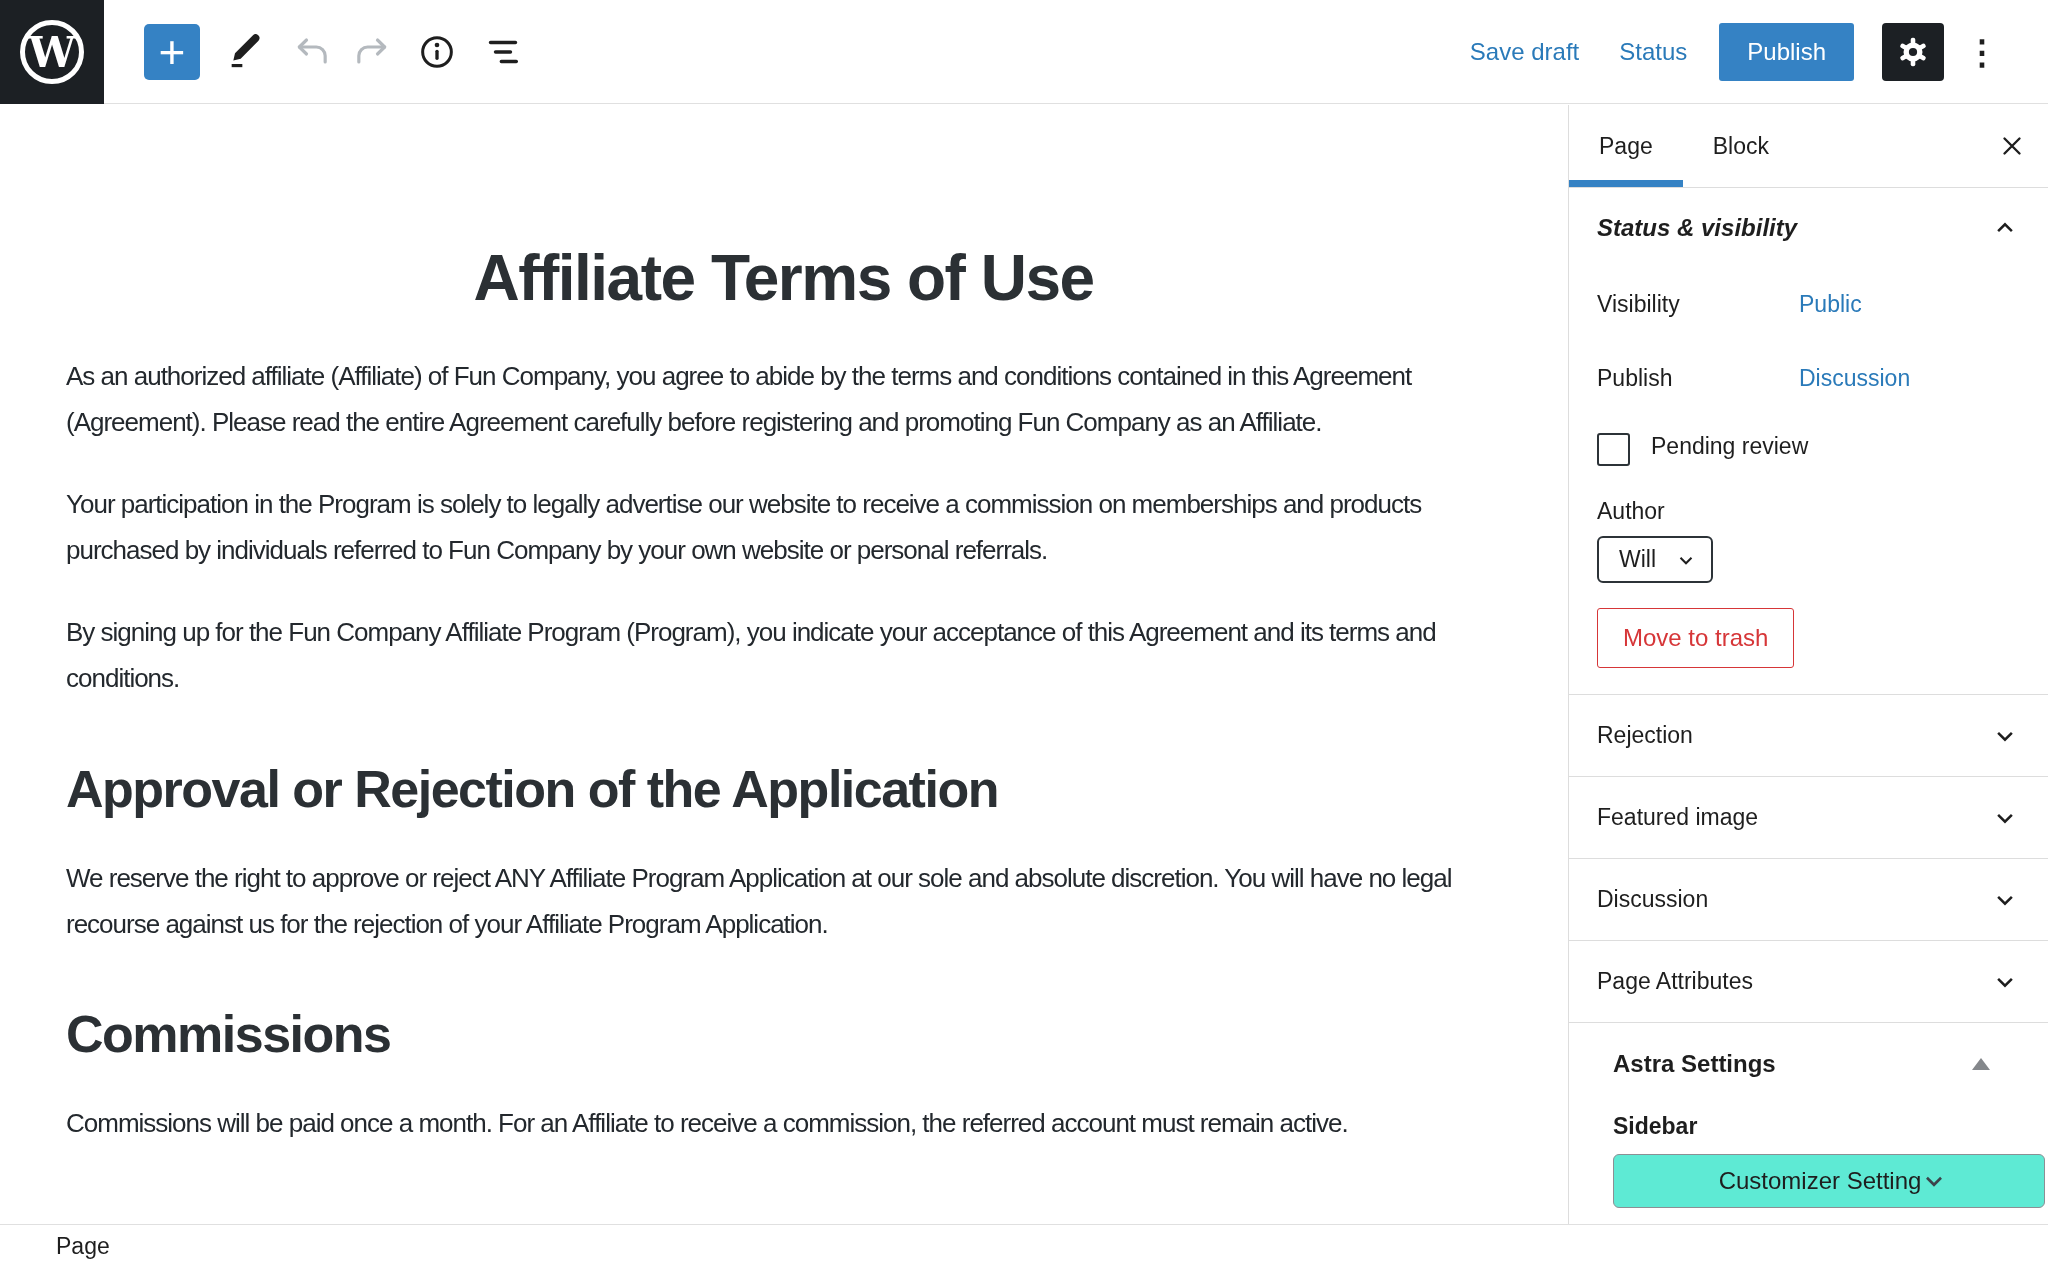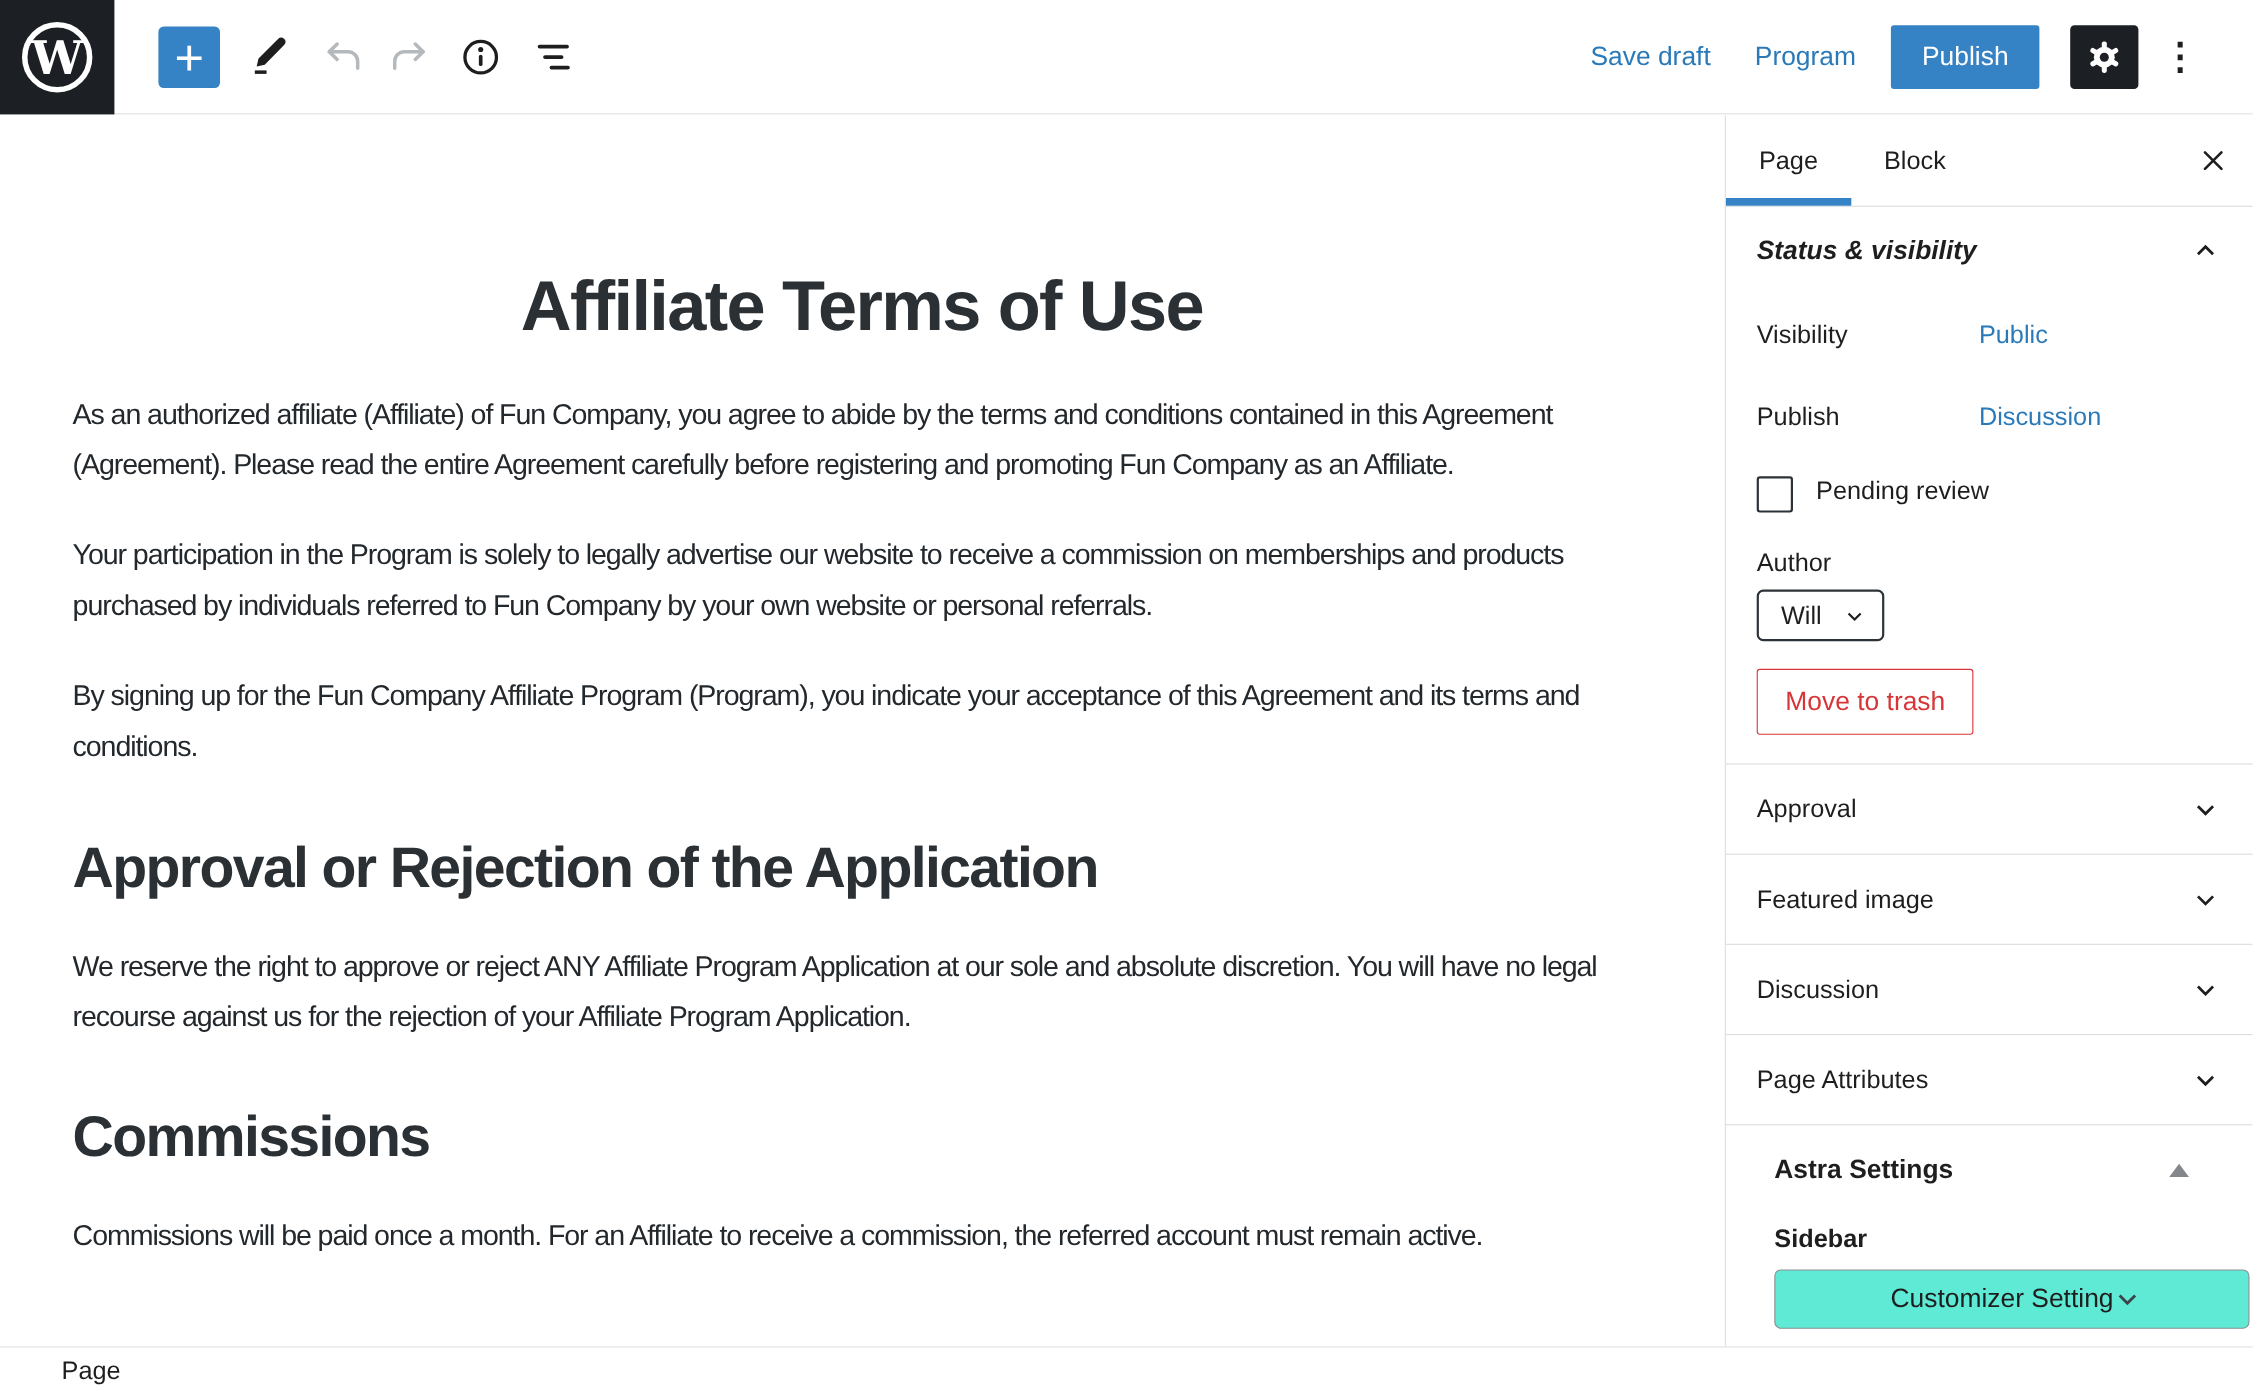--- a/index.html
+++ b/index.html
@@ -137,21 +137,21 @@
           <svg width="40" height="40" viewBox="0 0 24 24" fill="#1e1e1e">
             <rect x="3.5" y="5.2" width="17" height="2.1" rx="1"></rect>
             <rect x="6.5" y="10.9" width="11" height="2.1" rx="1"></rect>
             <rect x="10" y="16.6" width="11" height="2.1" rx="1"></rect>
           </svg>
         </span>
       </button>
     </div>
     <div class="tb-right">
       <a class="hlink">Save draft</a>
-      <a class="hlink preview">Program</a>
+      <a class="hlink preview">Status</a>
       <button class="btn-publish">Publish</button>
       <button class="btn-gear">
         <span>
           <svg width="38" height="38" viewBox="0 0 24 24">
             <g fill="#ffffff">
               <rect x="10.55" y="3" width="2.9" height="18" rx="1.2"></rect>
               <rect x="10.55" y="3" width="2.9" height="18" rx="1.2" transform="rotate(60 12 12)"></rect>
               <rect x="10.55" y="3" width="2.9" height="18" rx="1.2" transform="rotate(120 12 12)"></rect>
               <circle cx="12" cy="12" r="6"></circle>
             </g>
@@ -221,21 +221,21 @@
         <span>
           <svg width="22" height="22" viewBox="0 0 24 24" fill="none" stroke="#1e1e1e" stroke-width="2.2">
             <path d="M6 9.5l6 6 6-6"></path>
           </svg>
         </span>
       </div>
       <button class="btn-trash">Move to trash</button>
     </div>
 
     <button class="collapse-row">
-      <span>Approval</span>
+      <span>Rejection</span>
       <span>
         <svg width="30" height="30" viewBox="0 0 24 24" fill="none" stroke="#1e1e1e" stroke-width="2">
             <path d="M6.5 9.5 12 15l5.5-5.5"></path>
           </svg>
       </span>
     </button>
     <button class="collapse-row">
       <span>Featured image</span>
       <span>
         <svg width="30" height="30" viewBox="0 0 24 24" fill="none" stroke="#1e1e1e" stroke-width="2">

